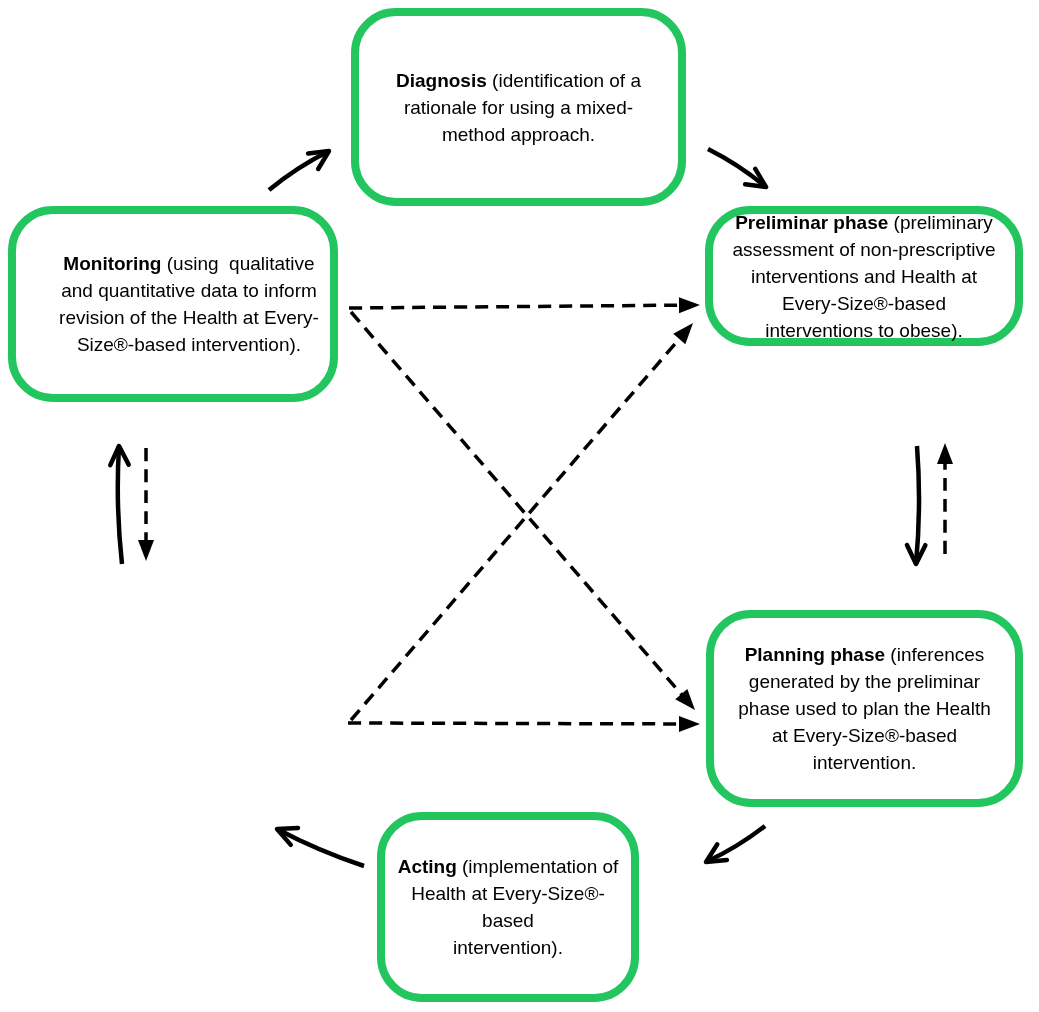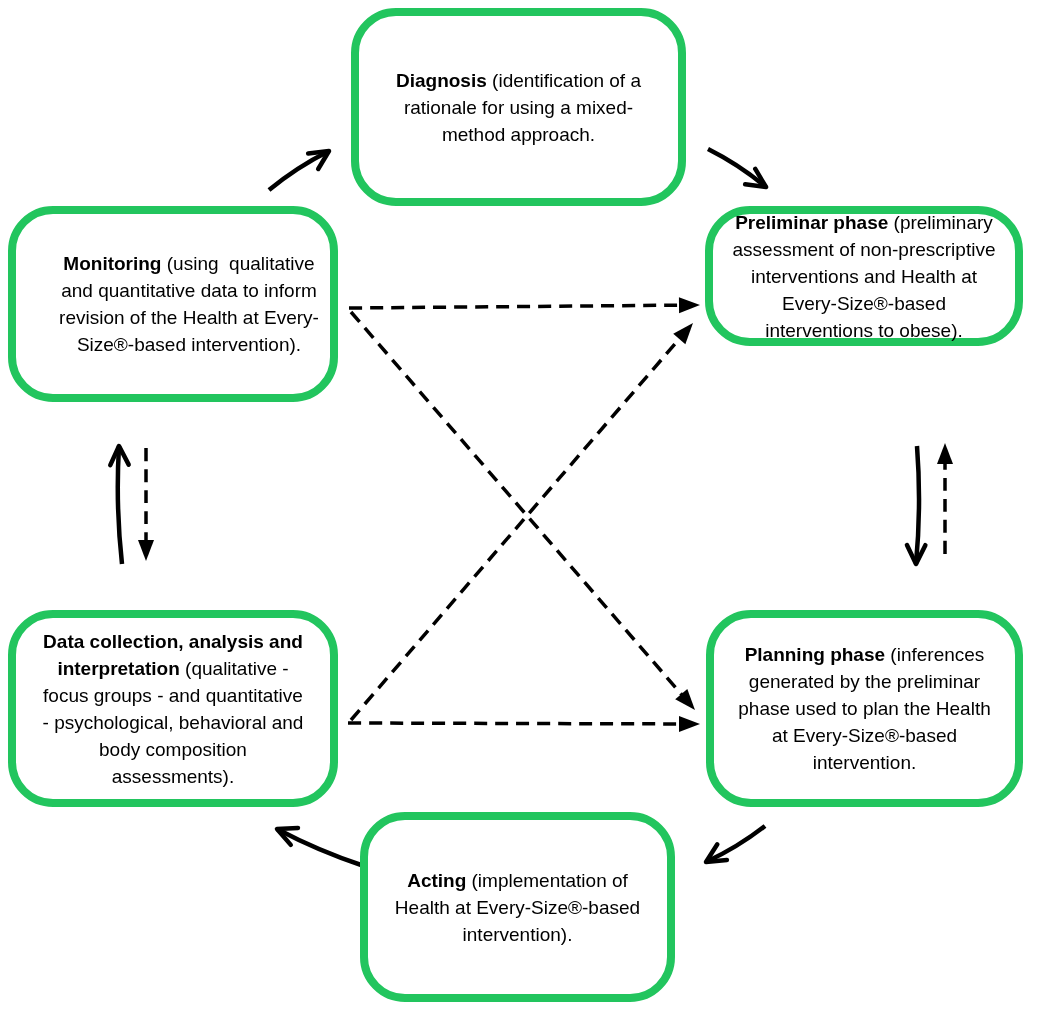--- a/index.html
+++ b/index.html
@@ -76,36 +76,28 @@
   </div>
 
   <div class="box" style="left:705px;top:206px;width:318px;height:140px;">
     <p><b>Preliminar phase</b> <span>(preliminary
 assessment of non-prescriptive
 interventions and Health at
 Every-Size®-based
 interventions to obese).</span></p>
   </div>
 
-  <div class="box" style="left:8px;top:610px;width:330px;height:197px;">
-    <p><b>Data collection, analysis and
-interpretation</b> <span>(qualitative -
-focus groups - and quantitative
-- psychological, behavioral and
-body composition
-assessments).</span></p>
-  </div>
 
   <div class="box" style="left:706px;top:610px;width:317px;height:197px;">
     <p><b>Planning phase</b> <span>(inferences
 generated by the preliminar
 phase used to plan the Health
 at Every-Size®-based
 intervention.</span></p>
   </div>
 
-  <div class="box" style="left:360px;top:812px;width:315px;height:190px;">
+  <div class="box" style="left:377px;top:812px;width:262px;height:190px;">
     <p><b>Acting</b> <span>(implementation of
 Health at Every-Size®-based
 intervention).</span></p>
   </div>
 
 </div>
 
 </body></html>

